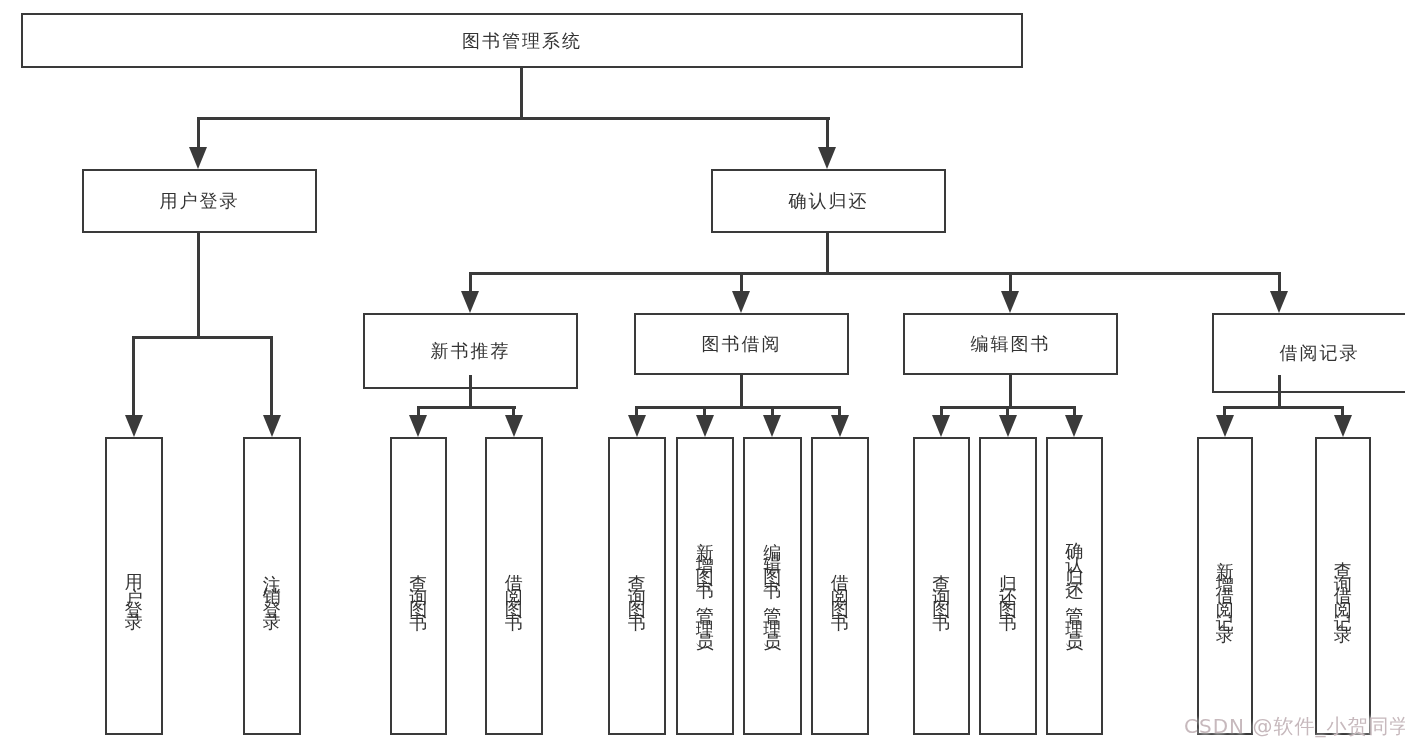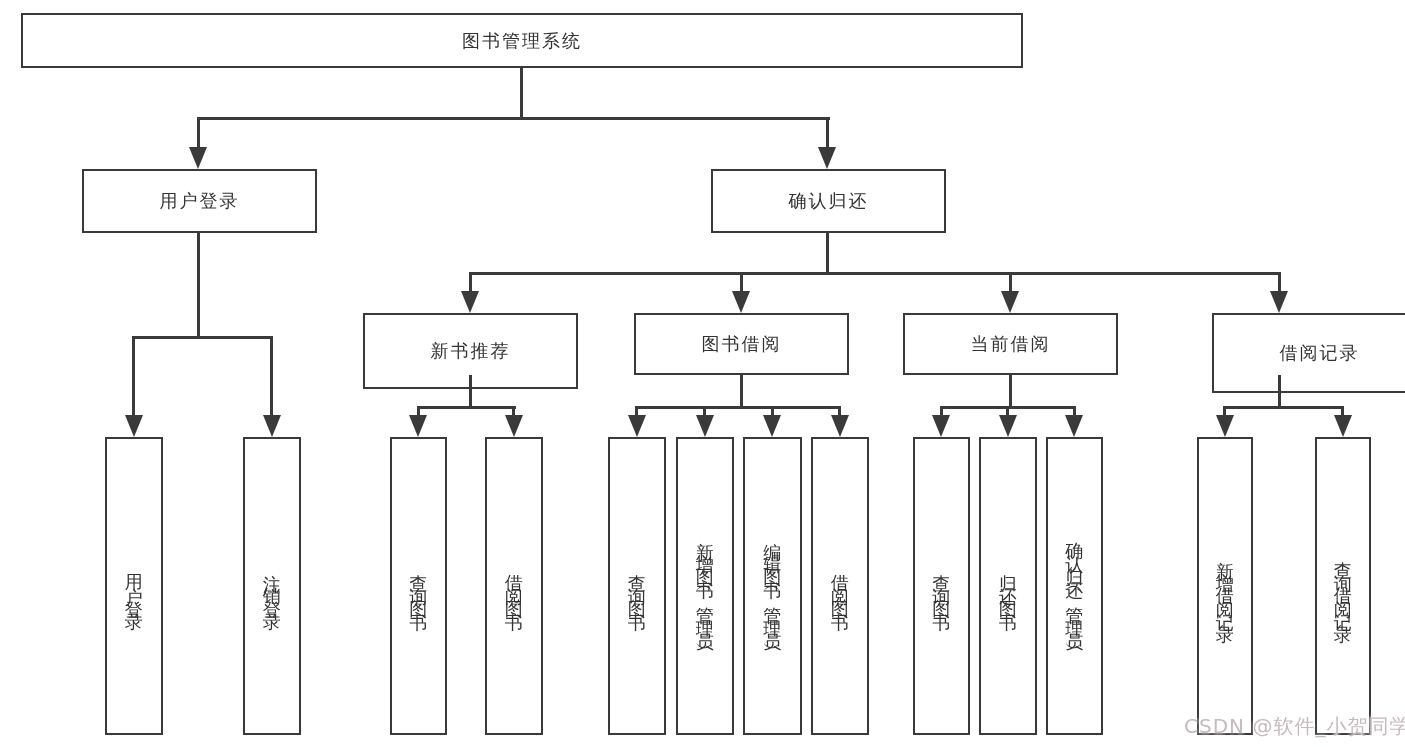--- a/index.html
+++ b/index.html
@@ -79,21 +79,21 @@
     <span class="htext">确认归还</span>
   </div>
 
   <div class="box" style="left:363px;top:313px;width:215px;height:76px">
     <span class="htext">新书推荐</span>
   </div>
   <div class="box" style="left:634px;top:313px;width:215px;height:62px">
     <span class="htext">图书借阅</span>
   </div>
   <div class="box" style="left:903px;top:313px;width:215px;height:62px">
-    <span class="htext">当前借阅</span>
+    <span class="htext">编辑图书</span>
   </div>
   <div class="box" style="left:1212px;top:313px;width:215px;height:80px">
     <span class="htext">借阅记录</span>
   </div>
 
   <div class="box" style="left:105px;top:437px;width:58px;height:298px">
     <span class="vtext">用户登录</span>
   </div>
   <div class="box" style="left:243px;top:437px;width:58px;height:298px">
     <span class="vtext">注销登录</span>

